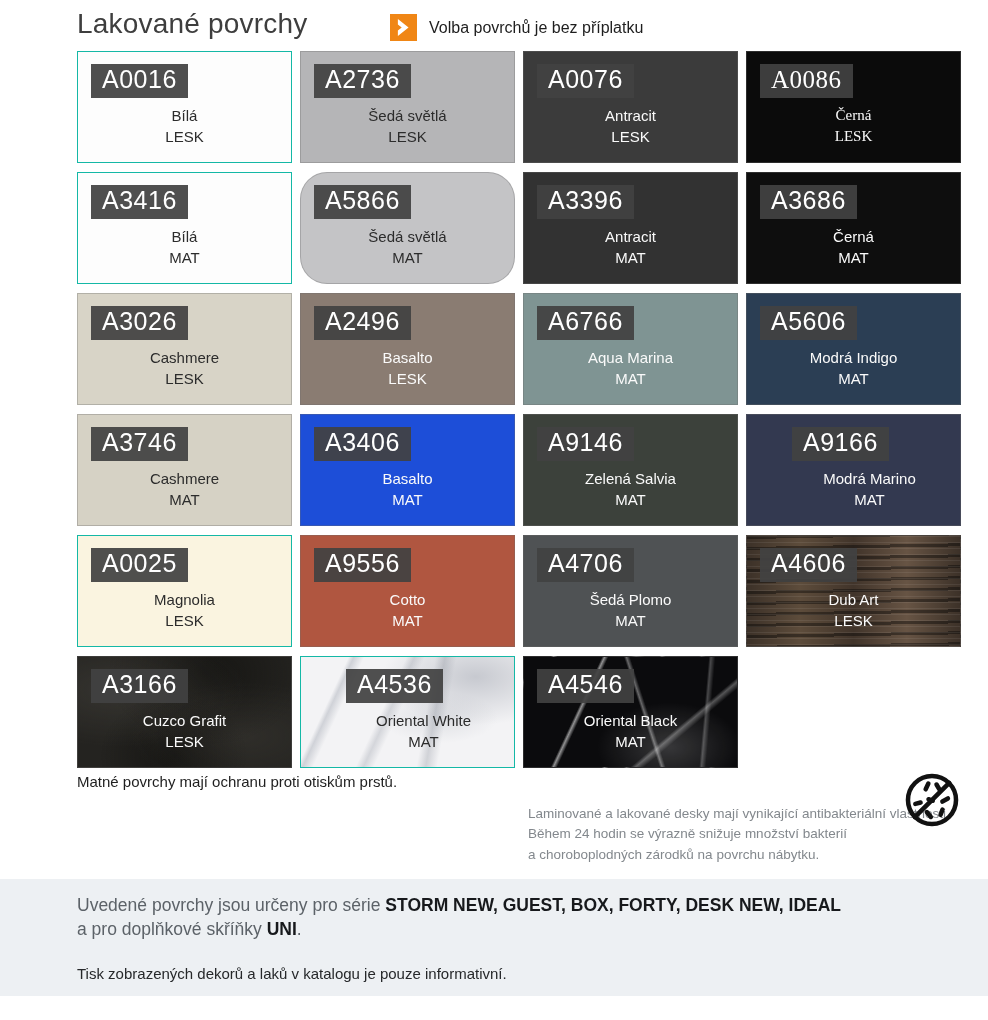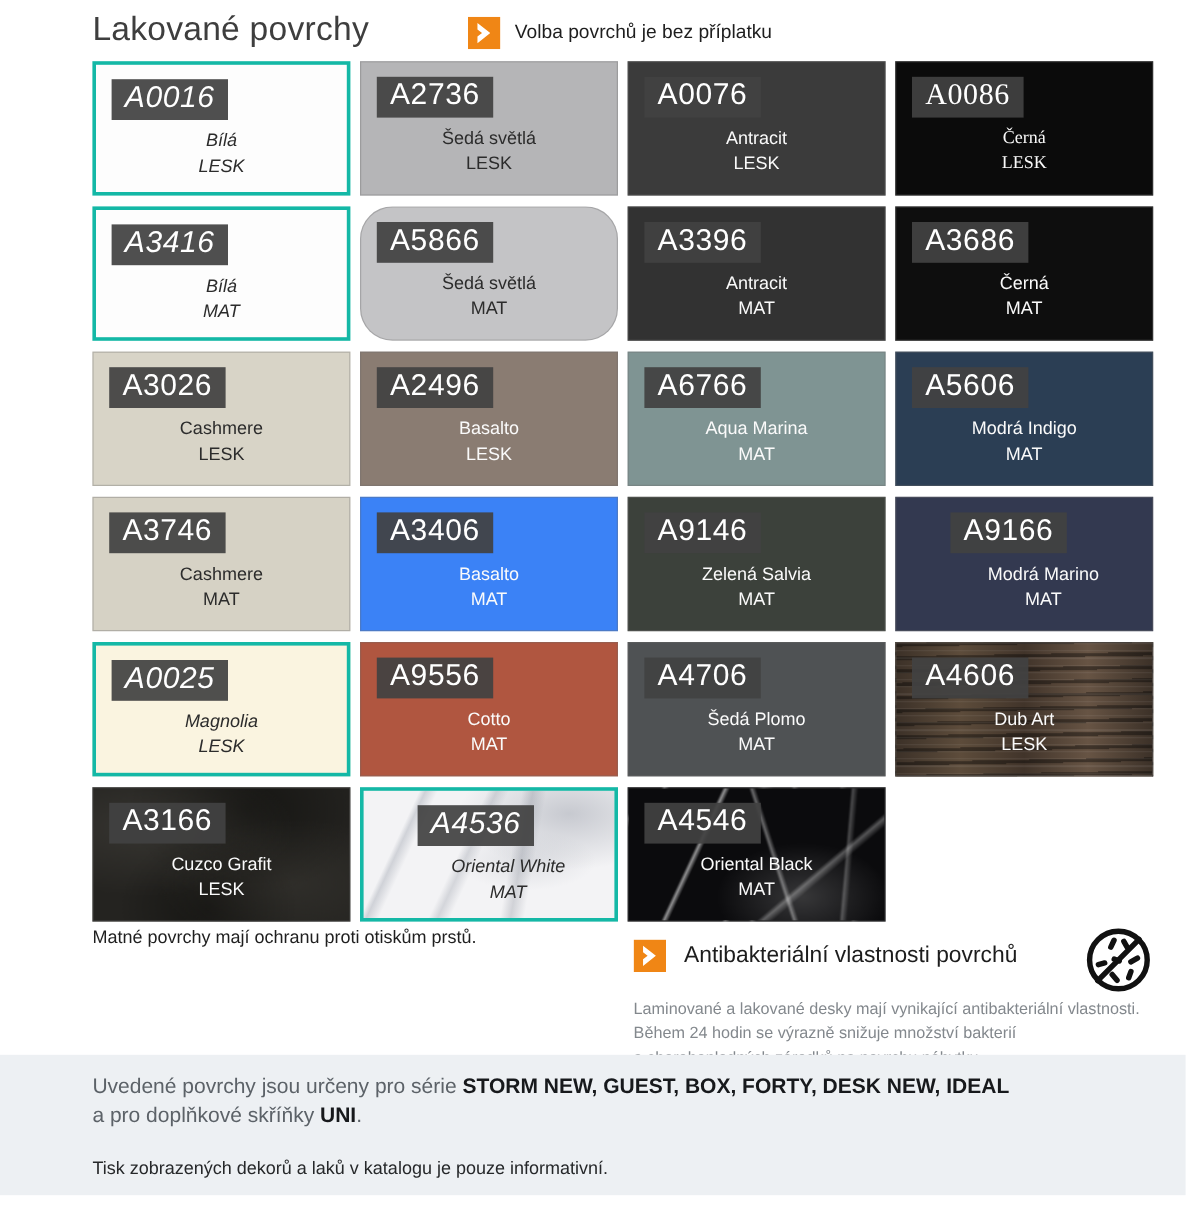--- a/index.html
+++ b/index.html
@@ -22,21 +22,21 @@
 
   
   .grid{
     position:absolute;left:77px;top:51px;
     display:grid;grid-template-columns:repeat(4,215px);gap:9px 8px;
   }
   .sw{
     width:215px;height:112px;box-sizing:border-box;position:relative;
     border:1px solid rgba(110,110,110,.35);
   }
-  .sw.light-border{border:3px solid #14b8a6;font-style:italic;}
+  .sw.light-border{border:1px solid #14b8a6;}
   .sw .code{
     display:inline-block;margin:12px 0 0 13px;padding:2px 11px 4px;
     background:rgba(66,66,66,.93);color:#fff;
     font-size:25px;line-height:1.1;letter-spacing:.5px;
   }
   .sw .lbl{text-align:center;margin-top:7px;font-size:15px;line-height:1.42;}
   .sw.t-dark .lbl{color:#2c2c2c;}
   .sw.t-light .lbl{color:#fafafa;}
 
   
@@ -154,21 +154,21 @@
           <div>MAT</div>
         </div></div>
       <div class="sw t-light" style="background: rgb(43, 62, 84);"><span class="code">A5606</span><div class="lbl">
           <div>Modrá Indigo</div>
           <div>MAT</div>
         </div></div>
       <div class="sw t-dark" style="background: rgb(214, 210, 197);"><span class="code">A3746</span><div class="lbl">
           <div>Cashmere</div>
           <div>MAT</div>
         </div></div>
-      <div class="sw t-light" style="background: #3b82f6;"><span class="code">A3406</span><div class="lbl">
+      <div class="sw t-light" style="background: #1d4ed8;"><span class="code">A3406</span><div class="lbl">
           <div>Basalto</div>
           <div>MAT</div>
         </div></div>
       <div class="sw t-light" style="background: rgb(60, 65, 59);"><span class="code">A9146</span><div class="lbl">
           <div>Zelená Salvia</div>
           <div>MAT</div>
         </div></div>
       <div class="sw t-light" style="background: rgb(51, 57, 80); padding-left: 32px;"><span class="code">A9166</span><div class="lbl">
           <div>Modrá Marino</div>
           <div>MAT</div>
@@ -200,27 +200,20 @@
       <div class="sw t-light tx-marble-black"><span class="code">A4546</span><div class="lbl">
           <div>Oriental Black</div>
           <div>MAT</div>
         </div></div>
     </div>
 
   <div class="underrow">
     <div class="fpnote">Matné povrchy mají ochranu proti otiskům prstů.</div>
 
     <section class="antibact">
-      <div class="ab-head">
-        <svg class="chev" viewBox="0 0 24 24">
-          <rect x="0" y="0" width="24" height="24" fill="#f08615"></rect>
-          <polygon points="7,4.5 16.5,12 7,19.5 7,14.6 10.4,12 7,9.4" fill="#ffffff"></polygon>
-        </svg>
-        <h2>Antibakteriální vlastnosti povrchů</h2>
-      </div>
       <svg class="ab-icon" viewBox="0 0 64 64">
         <circle cx="32" cy="32" r="26.5" fill="none" stroke="#111" stroke-width="5"></circle>
         <line x1="13" y1="51" x2="51" y2="13" stroke="#111" stroke-width="5" stroke-linecap="round"></line>
         <g fill="#111">
           <rect x="24" y="11" width="5" height="12" rx="2.5" transform="rotate(25 26.5 17)"></rect>
           <rect x="36" y="12" width="5" height="11" rx="2.5" transform="rotate(-30 38.5 17.5)"></rect>
           <rect x="44" y="26" width="5" height="12" rx="2.5" transform="rotate(60 46.5 32)"></rect>
           <rect x="40" y="40" width="5" height="11" rx="2.5" transform="rotate(20 42.5 45.5)"></rect>
           <rect x="26" y="42" width="5" height="12" rx="2.5" transform="rotate(-40 28.5 48)"></rect>
           <rect x="14" y="30" width="5" height="11" rx="2.5" transform="rotate(75 16.5 35.5)"></rect>

